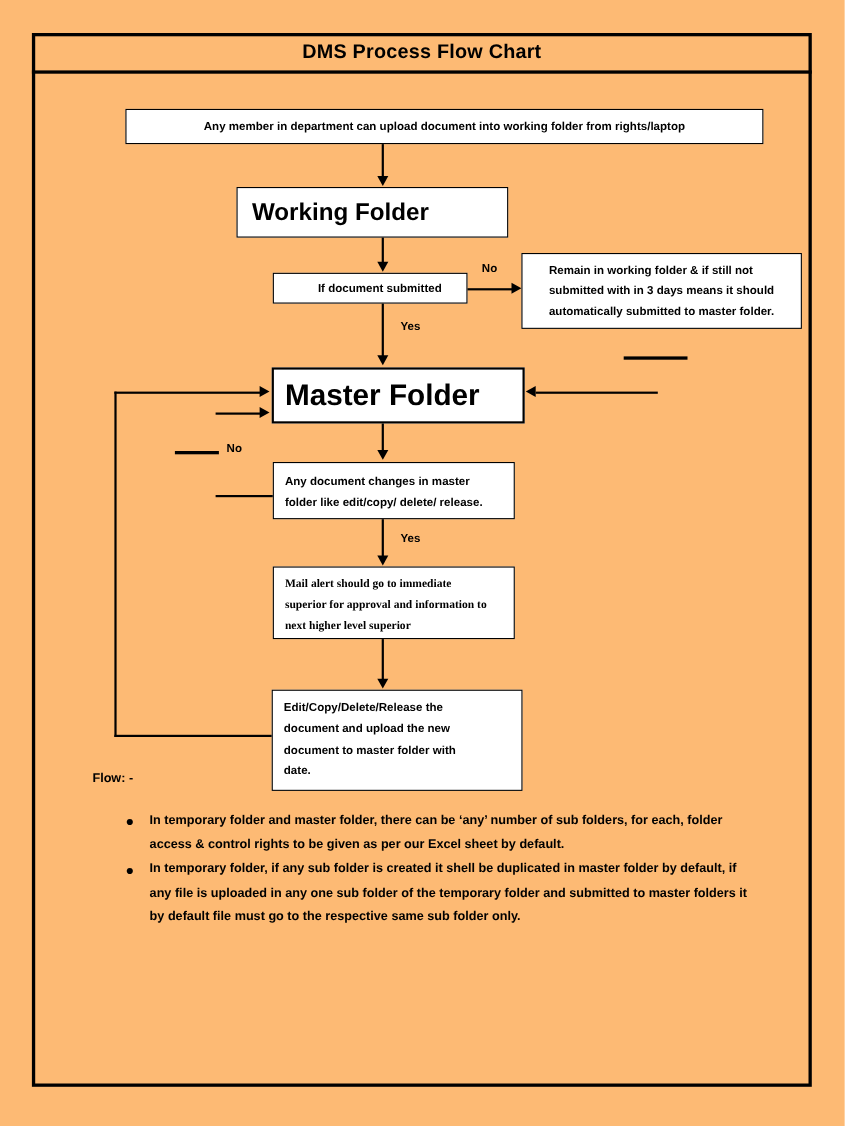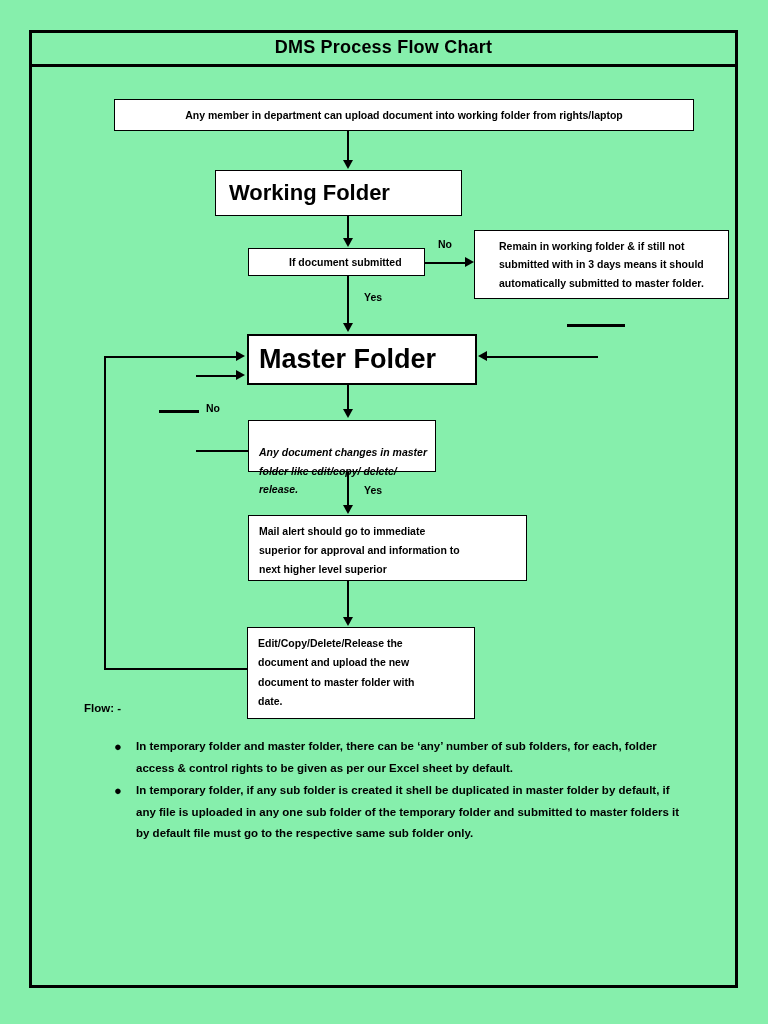--- a/index.html
+++ b/index.html
@@ -9,21 +9,21 @@
     background: #ffffff;
   }
   body {
     font-family: "Liberation Sans", sans-serif;
     color: #000000;
   }
   #page {
     position: relative;
     width: 768px;
     height: 1024px;
-    background: #86efac;
+    background: #fdba74;
     overflow: hidden;
   }
 
   
   .frame {
     position: absolute;
     left: 29px;
     top: 30px;
     width: 709px;
     height: 958px;
@@ -86,29 +86,29 @@
   .node-remain .txt { font-size: 10.5px; font-weight: bold; line-height: 1.75; }
 
   .node-master {
     left: 247px; top: 334px; width: 230px; height: 51px;
     border-width: 2px;
     display: flex; align-items: center;
   }
   .node-master .txt { font-size: 27px; font-weight: bold; padding-left: 10px; }
 
   .node-changes {
-    left: 248px; top: 420px; width: 188px; height: 52px;
-    padding: 22px 0 0 10px;
-    font-style: italic;
+    left: 248px; top: 420px; width: 220px; height: 52px;
+    padding: 8px 0 0 10px;
   }
   .node-changes .txt { font-size: 10.5px; font-weight: bold; line-height: 1.78; }
 
   .node-mail {
-    left: 248px; top: 515px; width: 279px; height: 66px;
+    left: 248px; top: 515px; width: 220px; height: 66px;
     padding: 6px 0 0 10px;
+    font-family: Liberation Serif, serif;
   }
   .node-mail .txt { font-size: 10.5px; font-weight: bold; line-height: 1.82; }
 
   .node-edit {
     left: 247px; top: 627px; width: 228px; height: 92px;
     padding: 6px 0 0 10px;
   }
   .node-edit .txt { font-size: 10.5px; font-weight: bold; line-height: 1.85; }
 
   

